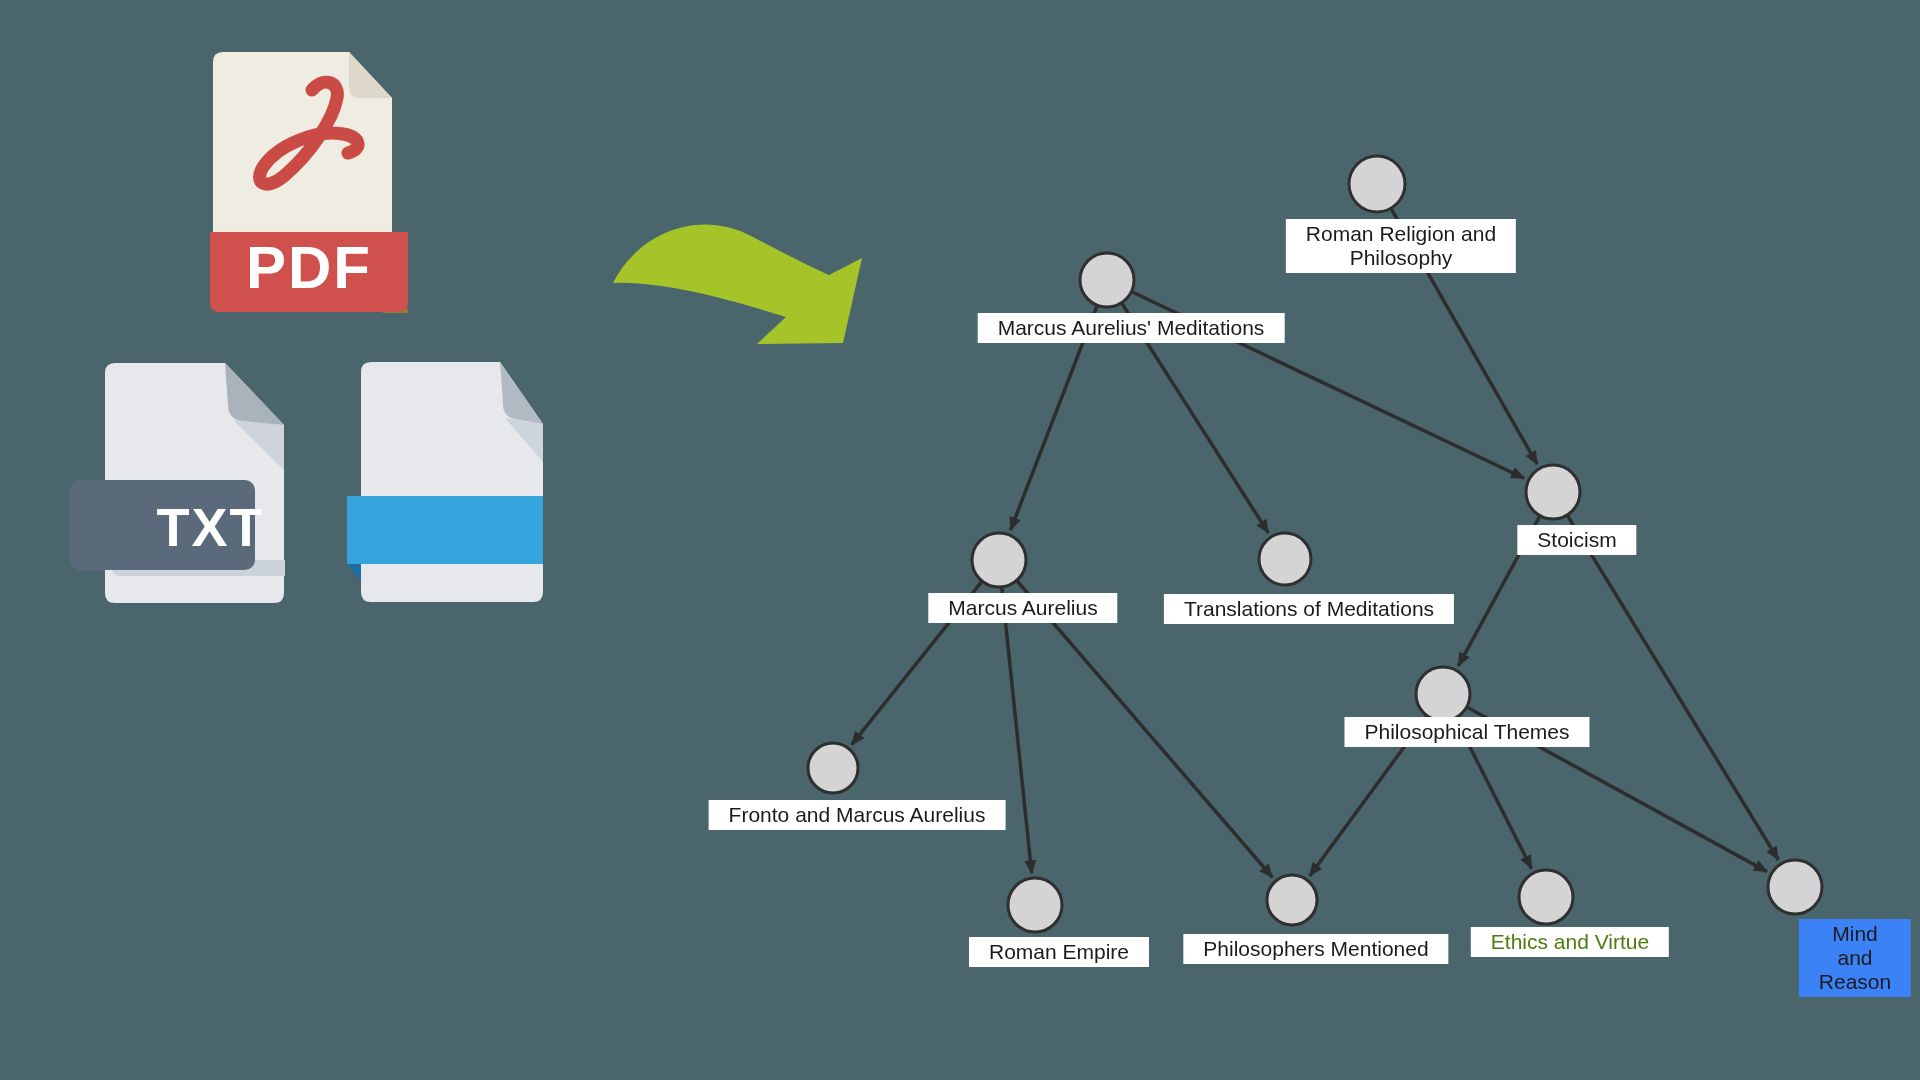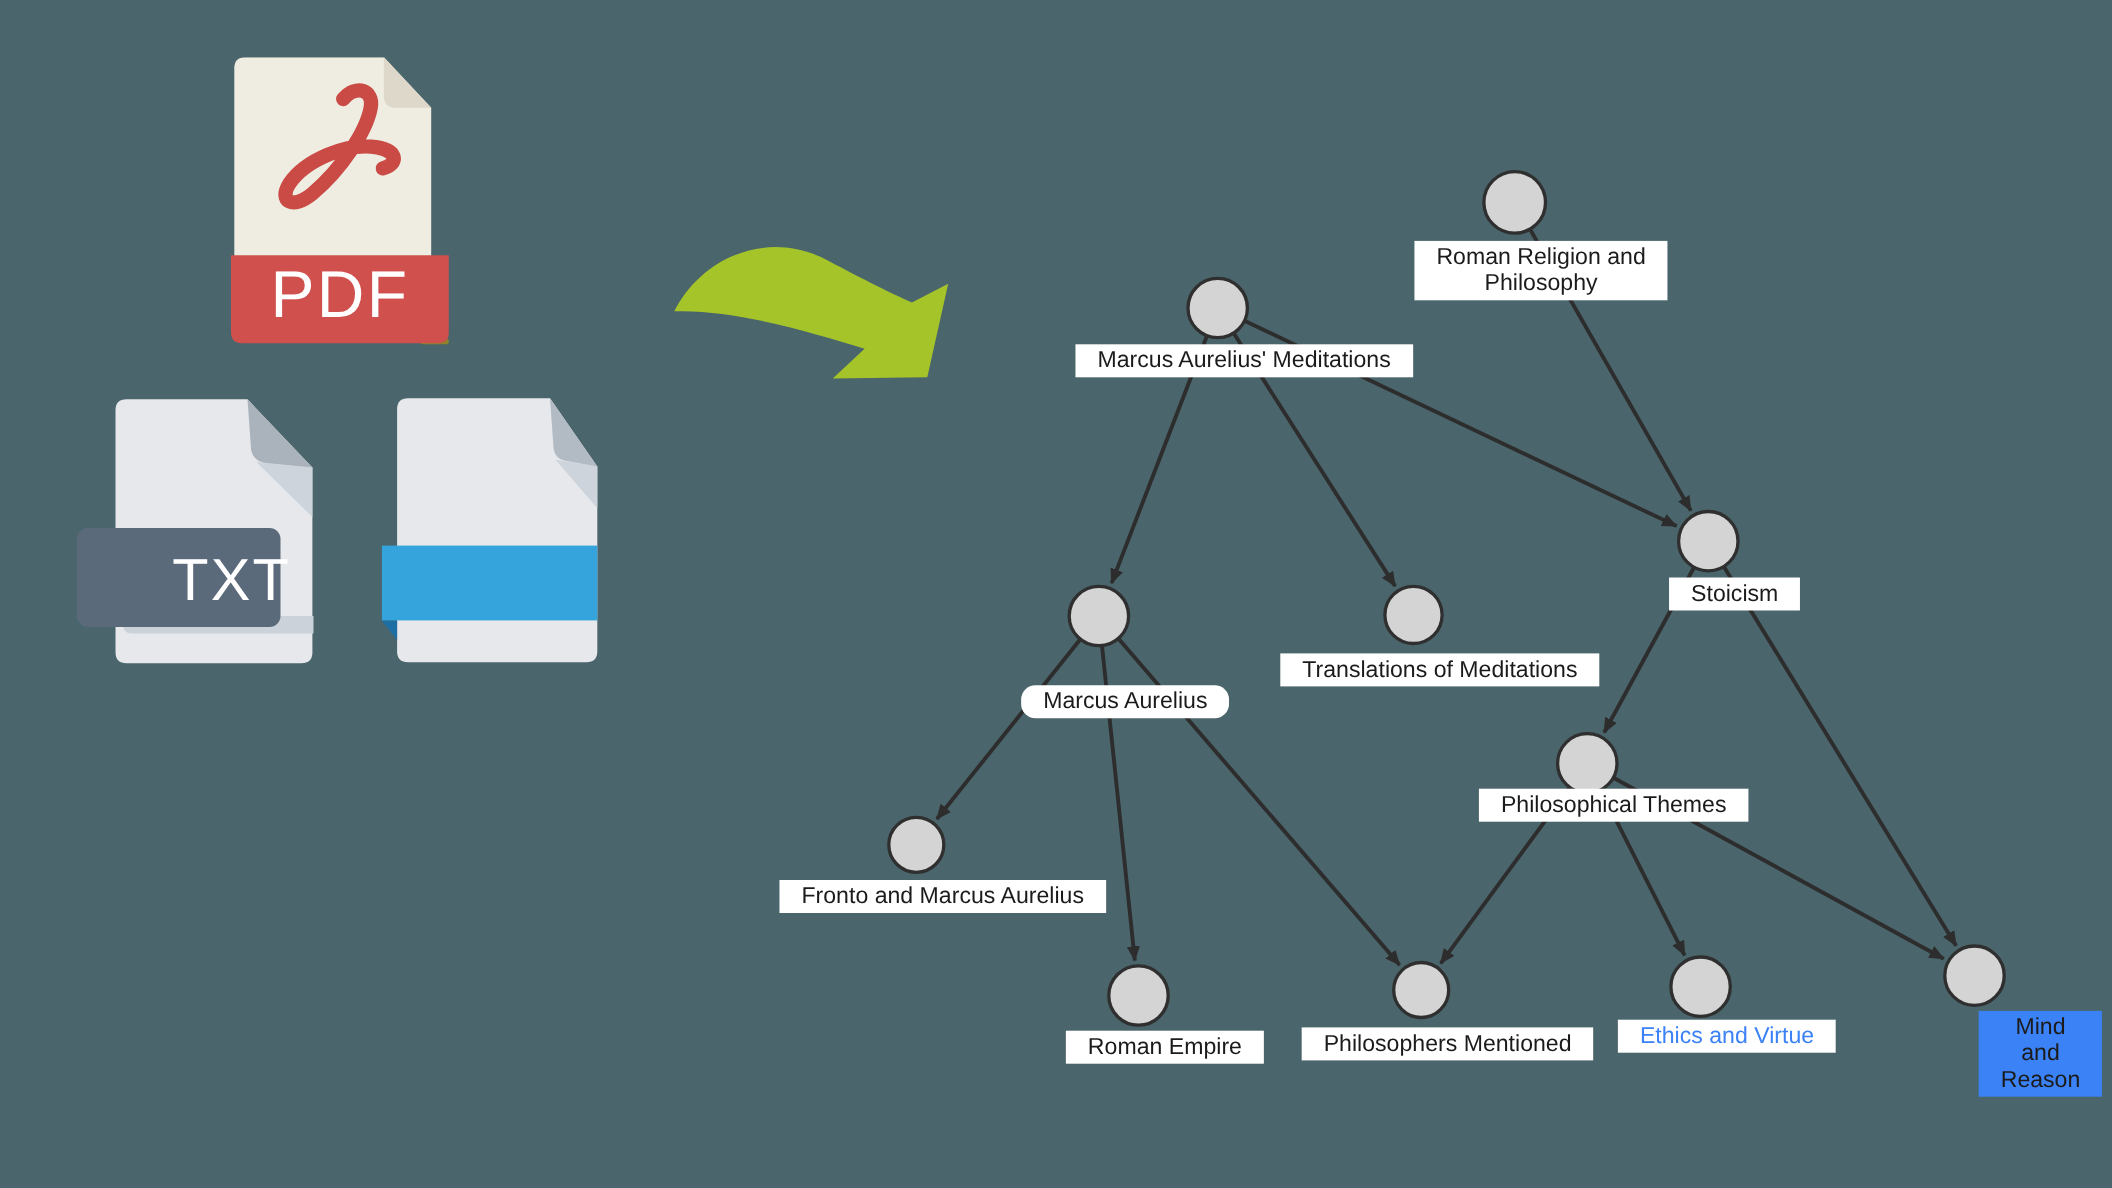--- a/index.html
+++ b/index.html
@@ -4,21 +4,21 @@
 <style>
   html,body{margin:0;padding:0;}
   body{font-family:"Liberation Sans", sans-serif;}
   .canvas{
     position:relative;width:1920px;height:1080px;overflow:hidden;
     background:#4a656b;
   }
   .abs{position:absolute;}
   .icon{position:absolute;}
   .band-label{
-    position:absolute;color:#fff;font-weight:normal;text-align:center;
+    position:absolute;color:#fff;font-weight:bold;text-align:center;
     letter-spacing:2px;line-height:1;user-select:none;
   }
   .pdf-label{left:0;top:186px;width:198px;font-size:60px;}
   .txt-label{left:0;top:140px;width:185px;font-size:54px;padding-left:48px;}
   .doc-label{left:0;top:146px;width:196px;font-size:48px;letter-spacing:3px;}
   .graph-label{
     position:absolute;background:#ffffff;color:#1b1b1b;
     font-size:21px;line-height:24px;padding:3px 20px;
     white-space:pre-line;text-align:center;transform:translateX(-50%);margin-left:24px;
   }
@@ -98,24 +98,24 @@
         <circle cx="1035" cy="905" r="27" fill="#d4d4d4" stroke="#2f2f2f" stroke-width="3"></circle>
         <circle cx="1292" cy="900" r="25" fill="#d4d4d4" stroke="#2f2f2f" stroke-width="3"></circle>
         <circle cx="1546" cy="897" r="27" fill="#d4d4d4" stroke="#2f2f2f" stroke-width="3"></circle>
         <circle cx="1795" cy="887" r="27" fill="#d4d4d4" stroke="#2f2f2f" stroke-width="3"></circle>
       </svg>
     <div id="graph-labels">
         <div class="graph-label" style="left: 1377px; top: 219px; background: rgb(255, 255, 255); color: rgb(27, 27, 27);">Roman Religion and
 Philosophy</div>
         <div class="graph-label" style="left: 1107px; top: 313px; background: rgb(255, 255, 255); color: rgb(27, 27, 27);">Marcus Aurelius' Meditations</div>
         <div class="graph-label" style="left: 1553px; top: 525px; background: rgb(255, 255, 255); color: rgb(27, 27, 27);">Stoicism</div>
-        <div class="graph-label" style="left: 999px; top: 623px; background: rgb(255, 255, 255); color: rgb(27, 27, 27); border-radius: 13px;">Marcus Aurelius</div>
+        <div class="graph-label" style="left: 999px; top: 593px; background: rgb(255, 255, 255); color: rgb(27, 27, 27);">Marcus Aurelius</div>
         <div class="graph-label" style="left: 1285px; top: 594px; background: rgb(255, 255, 255); color: rgb(27, 27, 27);">Translations of Meditations</div>
         <div class="graph-label" style="left: 1443px; top: 717px; background: rgb(255, 255, 255); color: rgb(27, 27, 27);">Philosophical Themes</div>
         <div class="graph-label" style="left: 833px; top: 800px; background: rgb(255, 255, 255); color: rgb(27, 27, 27);">Fronto and Marcus Aurelius</div>
         <div class="graph-label" style="left: 1035px; top: 937px; background: rgb(255, 255, 255); color: rgb(27, 27, 27);">Roman Empire</div>
         <div class="graph-label" style="left: 1292px; top: 934px; background: rgb(255, 255, 255); color: rgb(27, 27, 27);">Philosophers Mentioned</div>
-        <div class="graph-label" style="left: 1546px; top: 927px; background: rgb(255, 255, 255); color: #3b82f6;">Ethics and Virtue</div>
+        <div class="graph-label" style="left: 1546px; top: 927px; background: rgb(255, 255, 255); color: #4d7c0f;">Ethics and Virtue</div>
         <div class="graph-label" style="left: 1831px; top: 919px; background: #3b82f6; color: rgb(27, 27, 27);">Mind and Reason</div>
       </div>
   </div>
 
 </div>
 
 </body></html>

